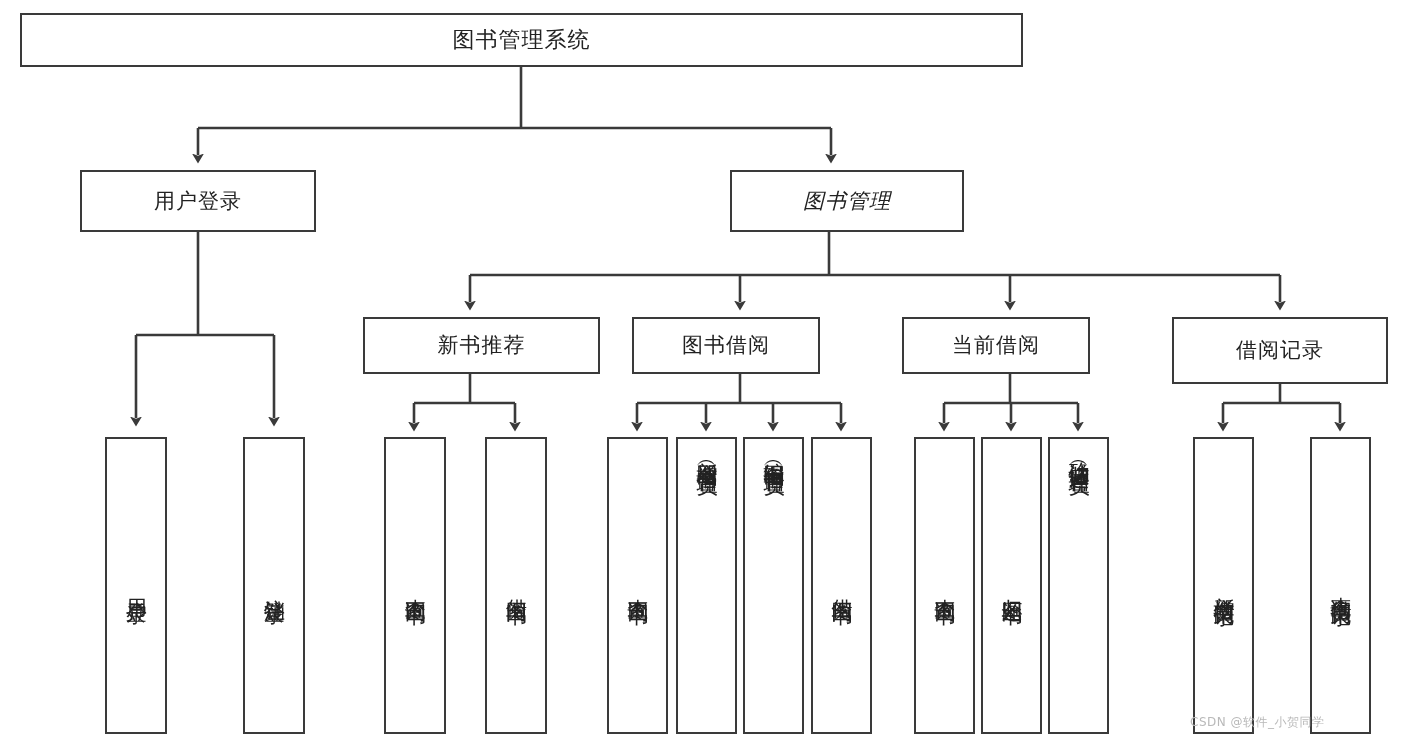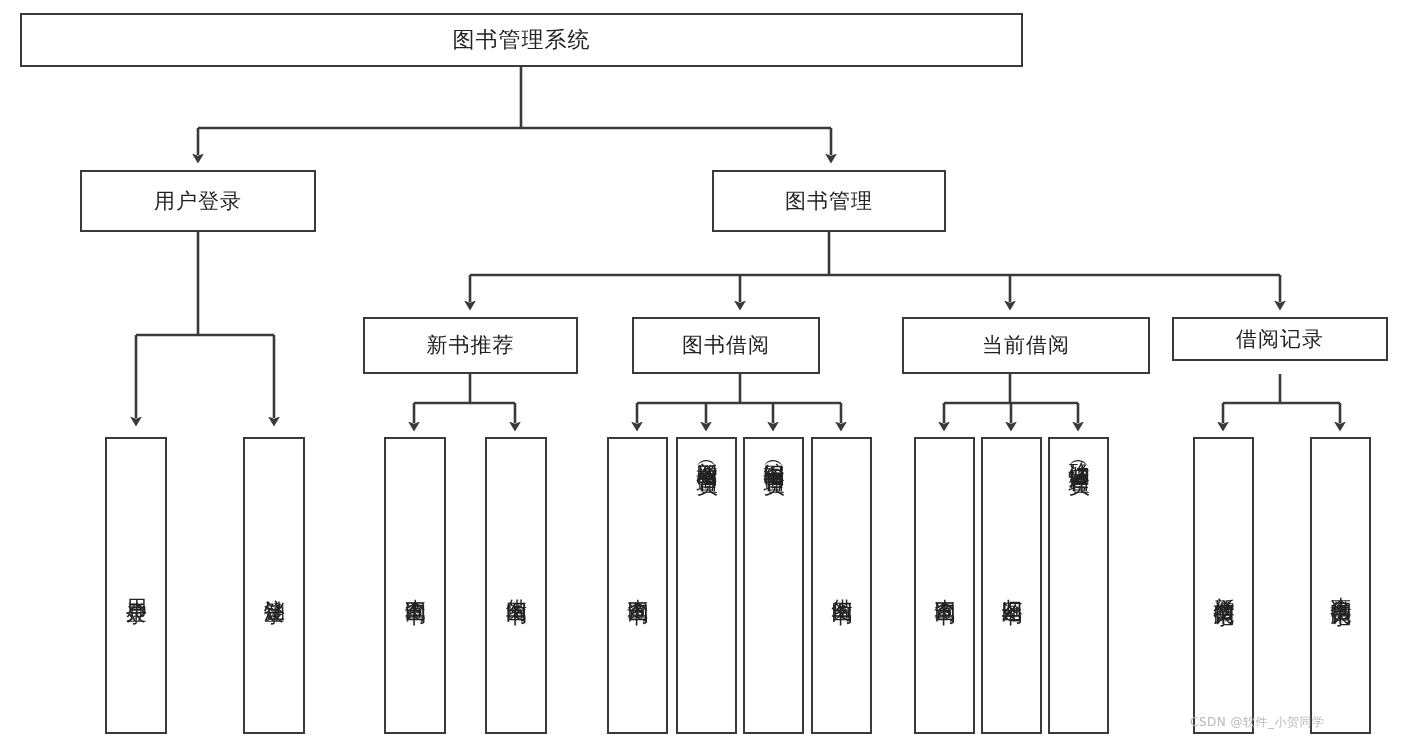--- a/index.html
+++ b/index.html
@@ -130,37 +130,37 @@
   </svg>
 
   <div class="node horiz" id="root-node" style="left:20px; top:13px; width:1003px; height:54px;">
     <span class="label">图书管理系统</span>
   </div>
 
   <div class="node horiz" style="left:80px; top:170px; width:236px; height:62px;">
     <span class="label">用户登录</span>
   </div>
 
-  <div class="node horiz" style="left:712px; top:170px; width:234px; height:62px;">
+  <div class="node horiz" style="left:730px; top:170px; width:234px; height:62px;font-style:italic;">
     <span class="label">图书管理</span>
   </div>
 
-  <div class="node horiz" style="left:363px; top:317px; width:215px; height:57px;">
+  <div class="node horiz" style="left:363px; top:317px; width:237px; height:57px;">
     <span class="label">新书推荐</span>
   </div>
 
   <div class="node horiz" style="left:632px; top:317px; width:188px; height:57px;">
     <span class="label">图书借阅</span>
   </div>
 
-  <div class="node horiz" style="left:902px; top:317px; width:248px; height:57px;">
+  <div class="node horiz" style="left:902px; top:317px; width:188px; height:57px;">
     <span class="label">当前借阅</span>
   </div>
 
-  <div class="node horiz" style="left:1172px; top:317px; width:216px; height:44px;">
+  <div class="node horiz" style="left:1172px; top:317px; width:216px; height:67px;">
     <span class="label">借阅记录</span>
   </div>
 
   <div class="node vert centered" style="left:105px; top:437px; width:62px; height:297px;">
     <span class="label">用户登录</span>
   </div>
 
   <div class="node vert centered" style="left:243px; top:437px; width:62px; height:297px;">
     <span class="label">注销登录</span>
   </div>

